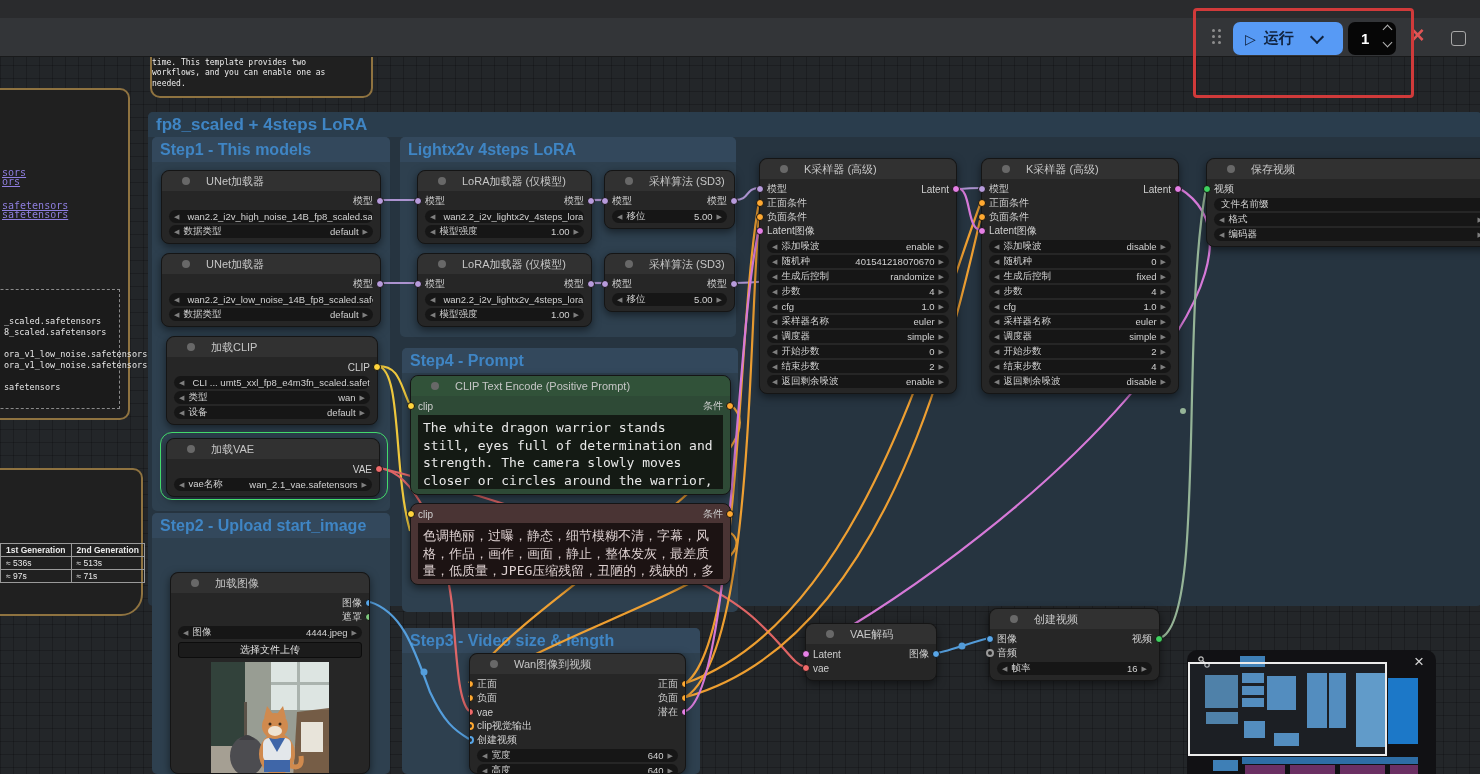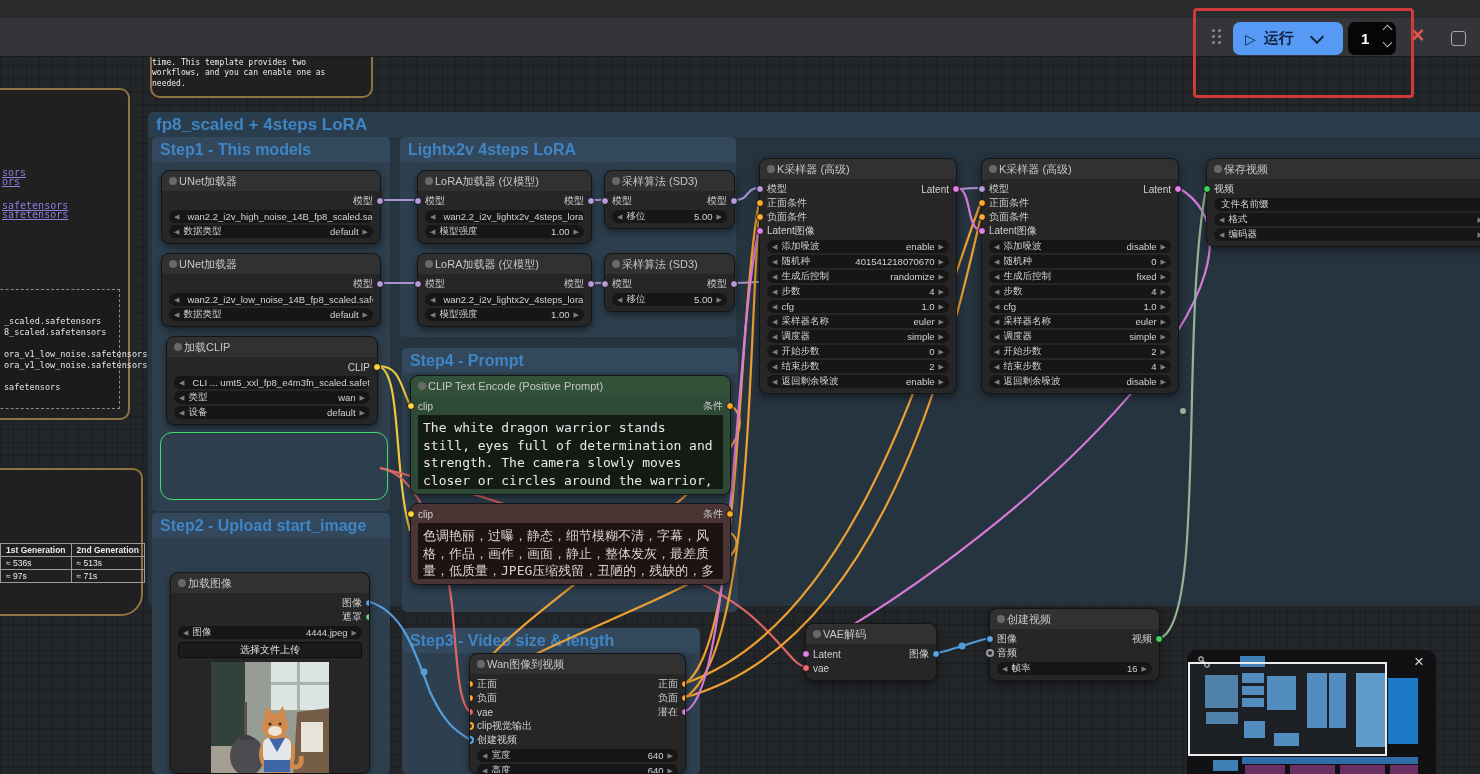--- a/index.html
+++ b/index.html
@@ -37,21 +37,21 @@
   .note{position:absolute;background:#202020;border:2.5px solid #8f7340;border-radius:10px;z-index:2;box-sizing:border-box}
   .note-text{position:absolute;font-family:"DejaVu Sans Mono",monospace;font-size:8px;color:#ededed;line-height:1.3}
   .mdlink{position:absolute;font-family:"DejaVu Sans Mono",monospace;font-size:10px;color:#8f7fe0;text-decoration:underline;z-index:3}
   .codebox{position:absolute;border:1px dashed #8a8a8a;background:#1b1b1b;z-index:2}
   .codepre{position:absolute;font-family:"DejaVu Sans Mono",monospace;font-size:8.5px;color:#e6e6e6;line-height:11px;z-index:3;white-space:pre;margin:0}
   table.bench{position:absolute;border-collapse:collapse;z-index:3;font-size:8.5px;color:#eaeaea}
   table.bench td,table.bench th{border:1px solid #9a9a9a;padding:1px 5px;text-align:left;font-family:"Liberation Sans",sans-serif}
   table.bench th{font-weight:bold}
   
   .node{position:absolute;background:#262626;border:1px solid #151515;border-radius:8px;box-shadow:0 3px 9px rgba(0,0,0,.5);z-index:4;box-sizing:border-box;color:#c9c9c9}
-  .nh{height:20px;display:flex;align-items:center;gap:2px;padding:0 7px;background:#313131;border-radius:8px 8px 0 0;font-size:11px;color:#c6c6c6;white-space:nowrap;overflow:hidden}
+  .nh{height:20px;display:flex;align-items:center;gap:16px;padding:0 20px;background:#313131;border-radius:8px 8px 0 0;font-size:11px;color:#c6c6c6;white-space:nowrap;overflow:hidden}
   .ndot{width:8px;height:8px;border-radius:50%;background:#686868;flex:none}
   .nb{padding:3px 7px 5px;position:relative}
   .srow{position:relative;height:14px;display:flex;align-items:center;font-size:10px;color:#cfcfcf}
   .sl{white-space:nowrap} .sr{margin-left:auto;white-space:nowrap}
   .pin{position:absolute;width:8px;height:8px;border-radius:50%;border:1px solid #121212;top:50%;transform:translateY(-50%);box-sizing:border-box}
   .pin.in{left:-11px} .pin.out{right:-11px}
   .pin.hollow{background:#262626 !important;border-width:2px}
   .c-model{background:#b79bdc}.c-clip{background:#ffd43d}.c-vae{background:#ef6a6a}.c-cond{background:#ffa931}.c-lat{background:#e57fe5}.c-img{background:#58a6e8}.c-mask{background:#7ec97e}.c-vid{background:#3fd15f}
   .bc-cond{border-color:#ffa931}.bc-img{border-color:#58a6e8}.bc-audio{border-color:#9a9a9a}
   .w{display:flex;align-items:center;height:13px;background:#161616;border-radius:8px;margin-top:2px;padding:0 5px;font-size:9.5px;color:#d2d2d2;overflow:hidden;white-space:nowrap}
@@ -256,20 +256,40 @@
             <span class="wa">◀</span>
             <span class="wl">设备</span>
             <span class="wv">default</span>
             <span class="wa">▶</span>
           </div>
         </div>
     </div>
   </div>
 
   <div class="sel-outline" style="left:160px;top:432px;width:226px;height:66px"></div>
+  <div class="node" style="left:166px;top:438px;width:214px">
+    <div class="nh">
+        <span class="ndot"></span>
+        <span>加载VAE</span>
+      </div>
+    <div class="nb">
+      <div class="srow">
+          <span class="sr">VAE</span>
+          <span class="pin out c-vae"></span>
+        </div>
+      <div>
+          <div class="w">
+            <span class="wa">◀</span>
+            <span class="wl">vae名称</span>
+            <span class="wv">wan_2.1_vae.safetensors</span>
+            <span class="wa">▶</span>
+          </div>
+        </div>
+    </div>
+  </div>
 
   <div class="node" style="left:170px;top:572px;width:200px;height:202px;overflow:hidden">
     <div class="nh">
         <span class="ndot"></span>
         <span>加载图像</span>
       </div>
     <div class="nb">
       <div class="srow">
           <span class="sr">图像</span>
           <span class="pin out c-img"></span>

